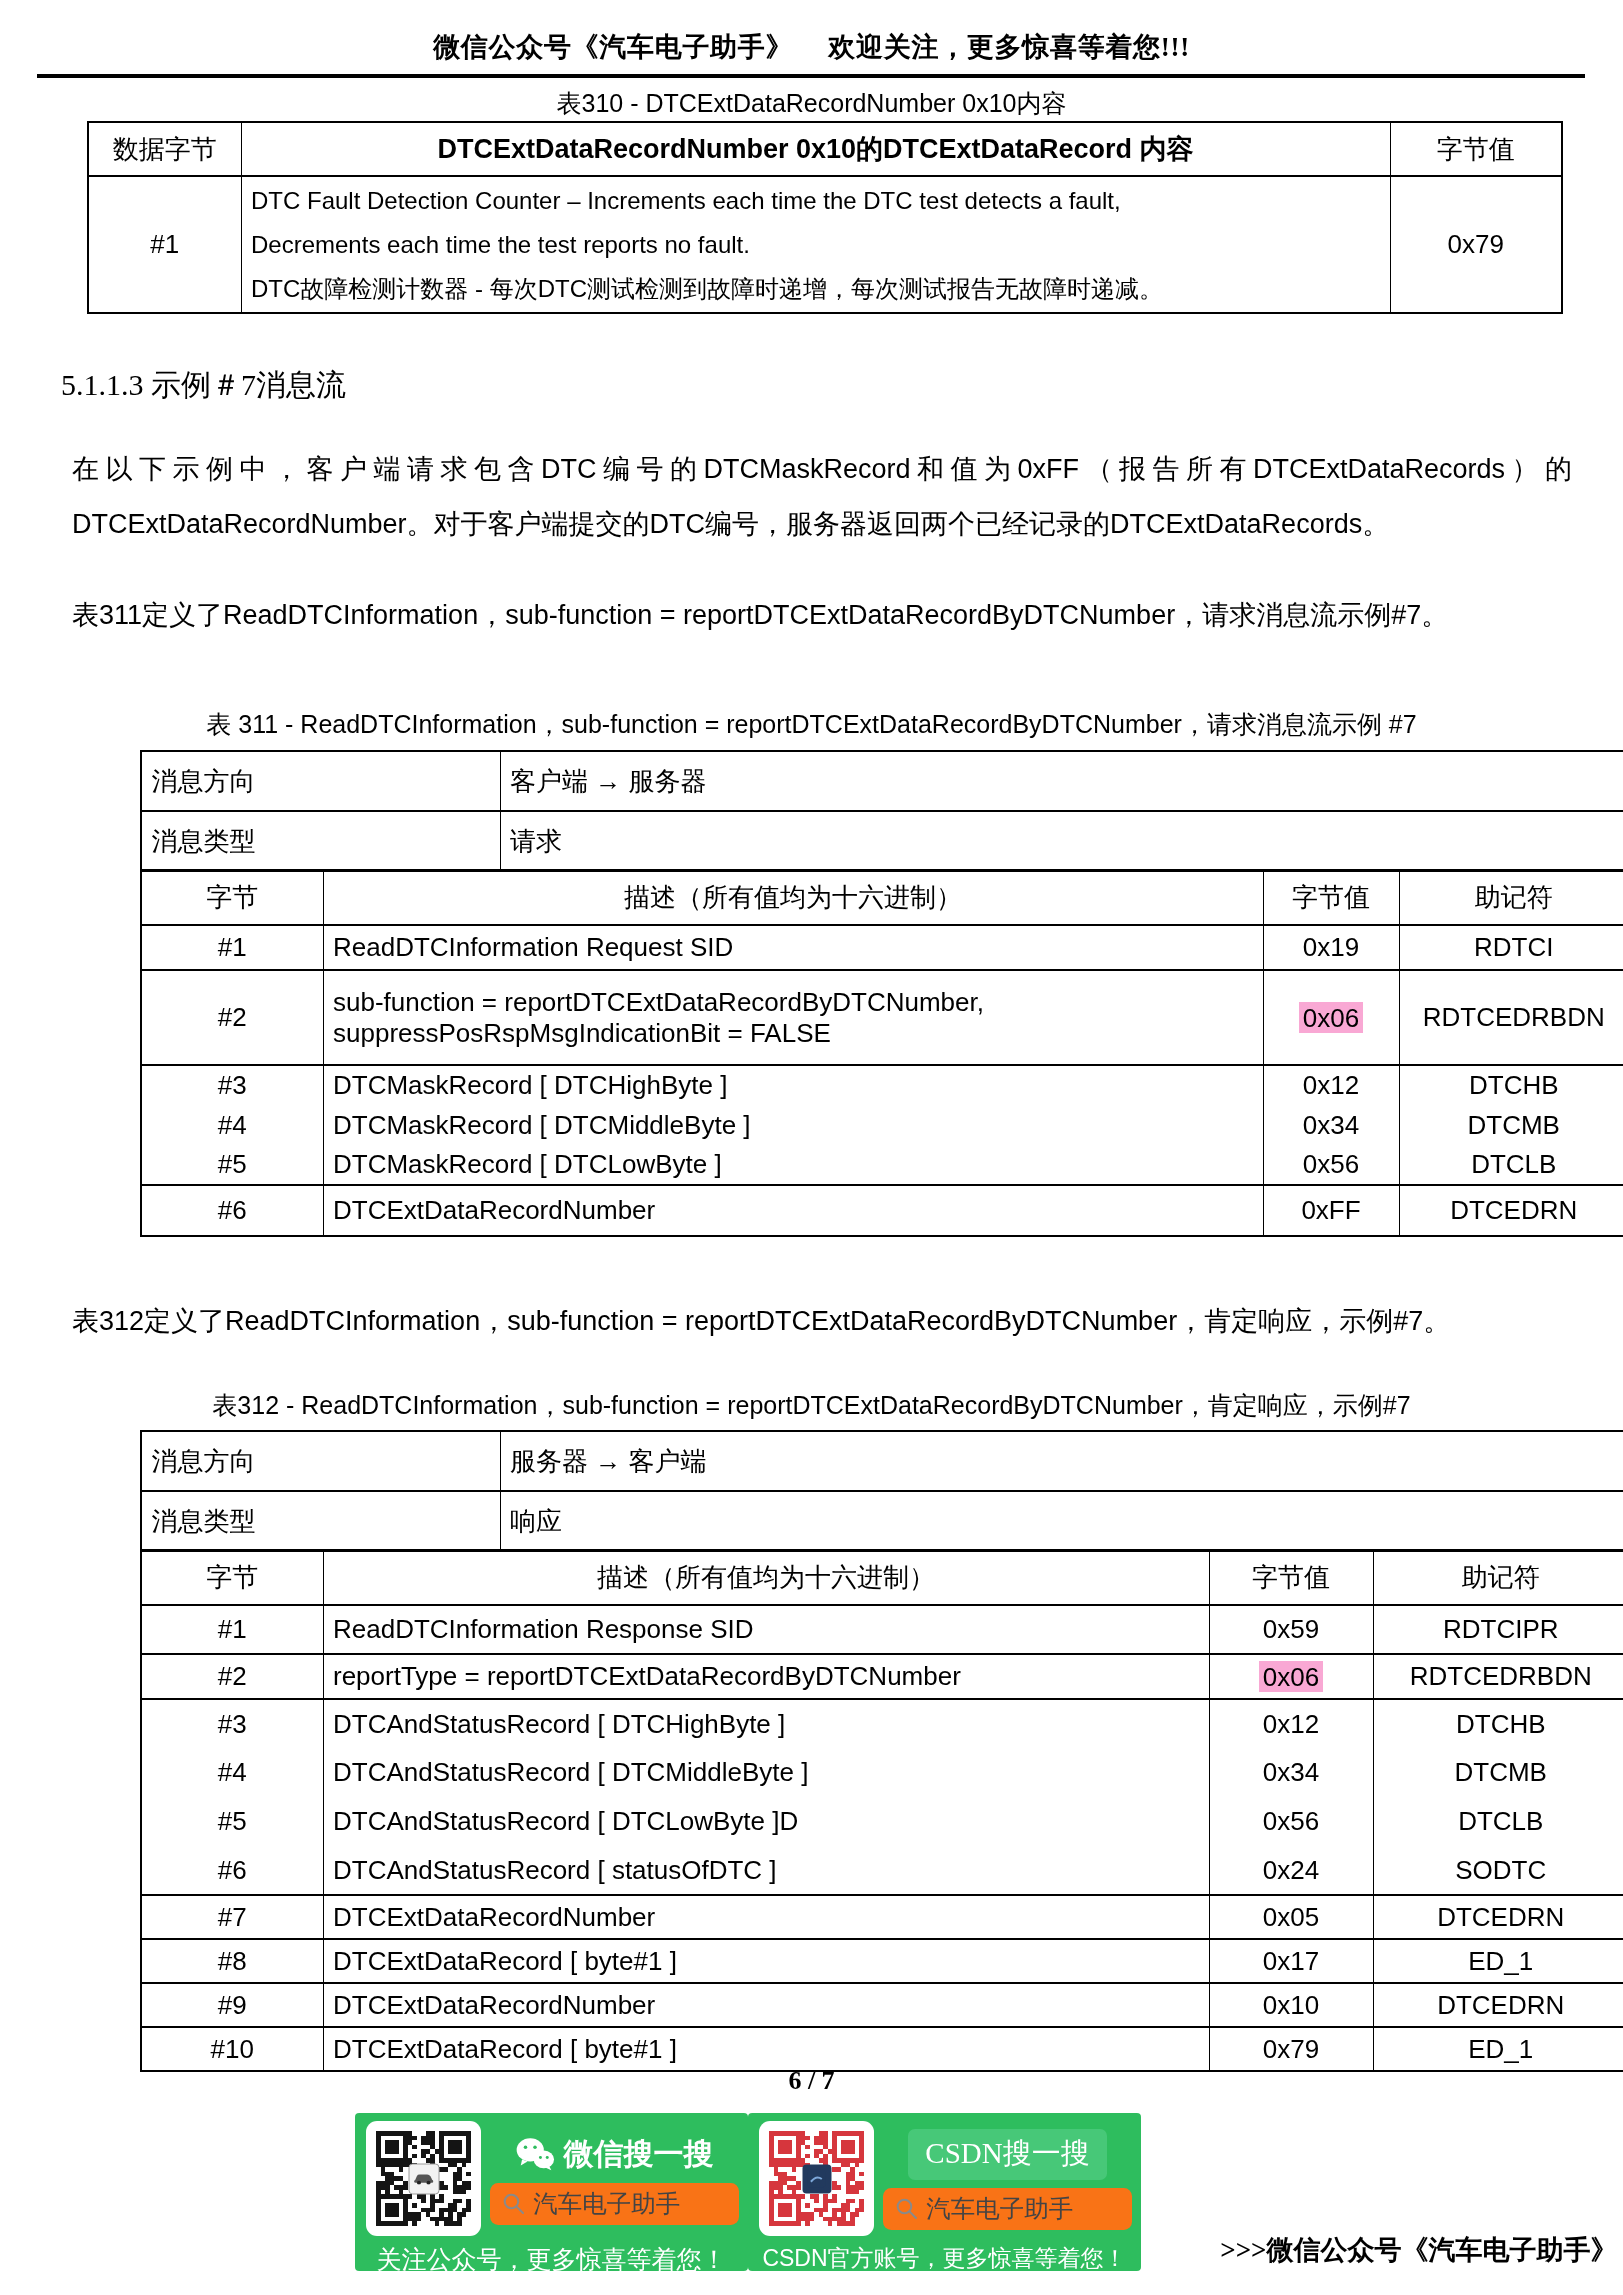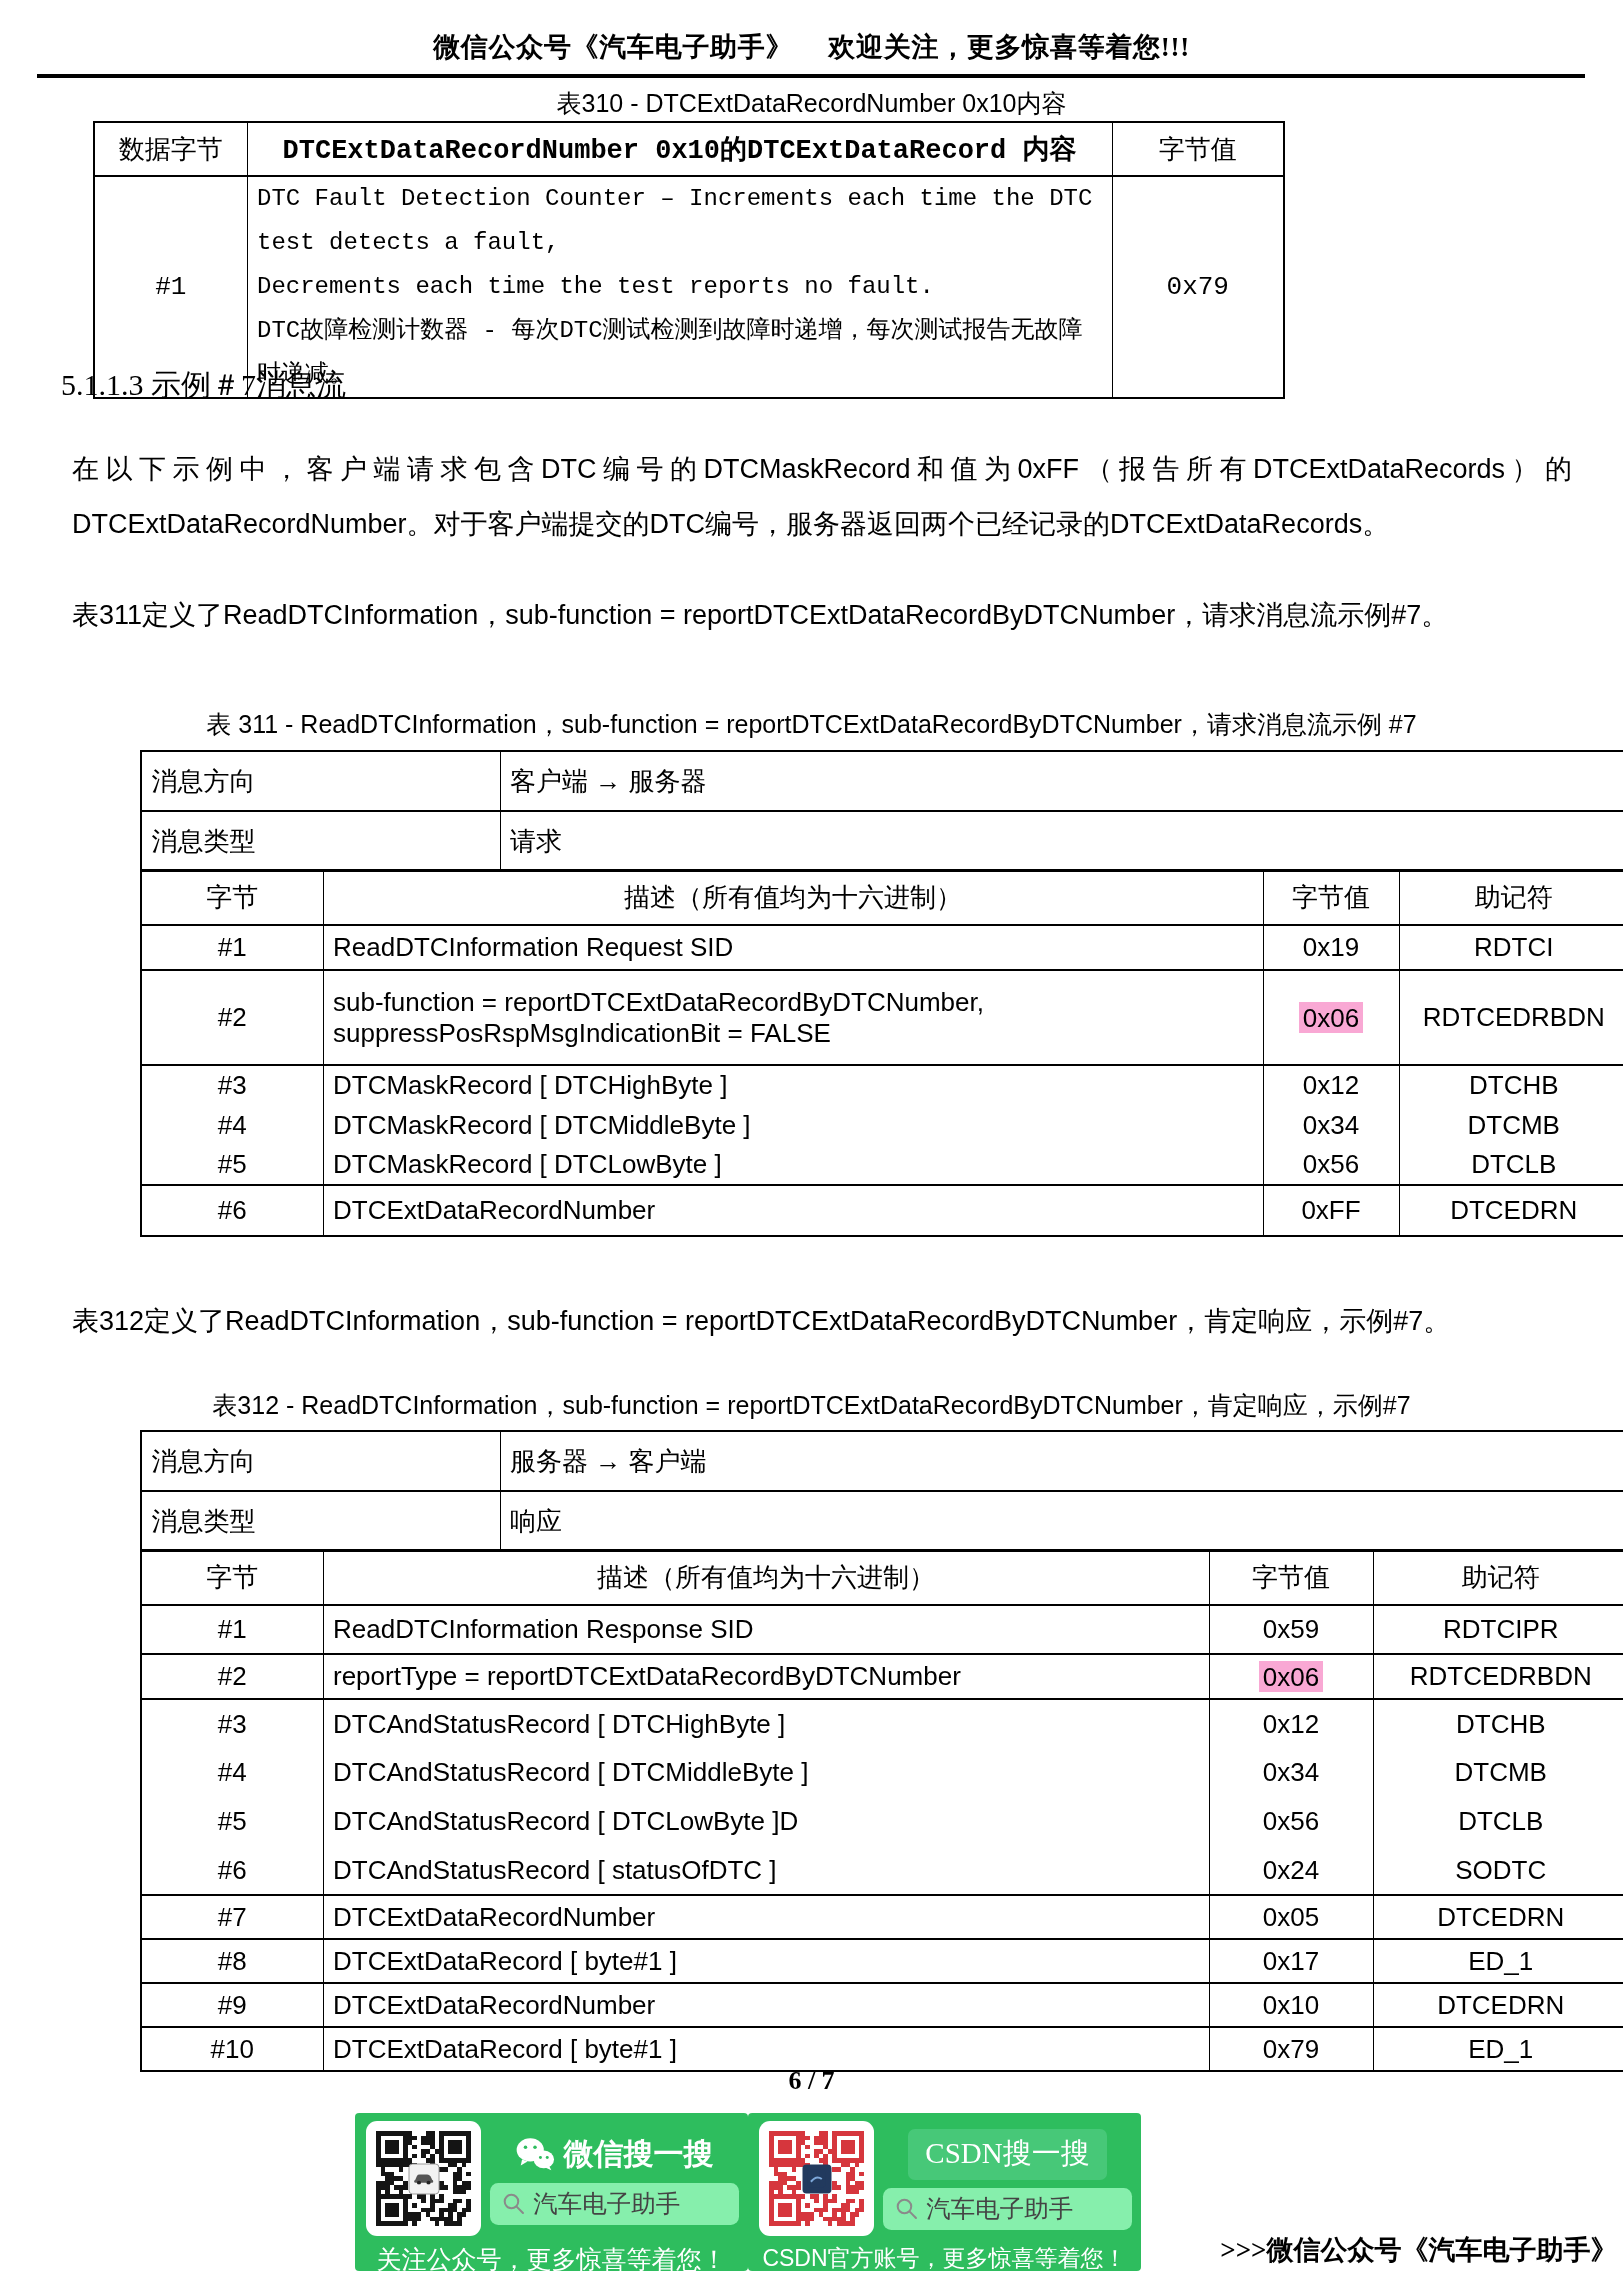--- a/index.html
+++ b/index.html
@@ -19,21 +19,21 @@
 
   
   table{border-collapse:collapse;table-layout:fixed;}
   td{border-left:1.4px solid #000;border-right:1.4px solid #000;border-top:2.7px solid #000;border-bottom:2.7px solid #000;
      padding:0 9.5px;font-size:26px;overflow:hidden;vertical-align:middle;}
   .c{text-align:center;padding:0 2.7px;}
   .pre{white-space:pre-line;}
   .hl{background:#f9a8d4;padding:0.7px 4.1px;text-align:right;}
 
   
-  .t310{top:121px;left:93px;width:1192px;border:2.7px solid #000;font-family:Liberation Mono, monospace;}
+  .t310{top:121px;left:87px;width:1476px;border:2.7px solid #000;}
   .t310 .hd td{height:52px;}
   .t310 .bd td{height:135px;}
   .t310 .content-hd{font-weight:bold;font-size:27px;text-align:center;}
   .t310 .desc{font-size:24px;line-height:44px;}
 
   
   .msg{width:1490px;}
   .msg table{width:100%;border:2.7px solid #000;}
   .msg .bytes{margin-top:-2.7px;}
   .g-first td{border-bottom:none;}
@@ -54,21 +54,21 @@
           display:flex;align-items:center;justify-content:center;}
   .qr{width:95px;height:95px;position:relative;}
   .qr-logo{position:absolute;left:50%;top:50%;transform:translate(-50%,-50%);width:29px;height:29px;border-radius:4.1px;
            display:flex;align-items:center;justify-content:center;}
   .wechat .qr-logo{background:#f2f2f2;border:1.4px solid #9a9a9a;}
   .csdn .qr-logo{background:#223a5e;}
   .card-right{flex:1;display:flex;flex-direction:column;align-items:center;gap:8.2px;padding-top:9.5px;}
   .brand-row{display:flex;align-items:center;gap:8.2px;font-weight:bold;font-size:30px;}
   .csdn-brand{background:#47c878;border-radius:6.8px;padding:5.5px 17.7px;font-size:29px;font-weight:normal;
               font-family:"Liberation Serif","DejaVu Serif",serif;}
-  .search-pill{background:#86efac;border-radius:8.2px;height:42px;width:225px;display:flex;align-items:center;gap:8.2px;
+  .search-pill{background:#f97316;border-radius:8.2px;height:42px;width:225px;display:flex;align-items:center;gap:8.2px;
                padding:0 12.3px;color:#444;font-size:24.5px;}
   .caption{text-align:center;font-size:25px;margin-top:6.8px;white-space:nowrap;}
   .csdn .caption{font-size:23px;}
   .side-note{top:2232px;right:5.5px;font-family:"Liberation Serif","DejaVu Serif",serif;font-weight:bold;font-size:27px;}
   .icon-svg{display:inline-flex;}
 </style>
 </head>
 <body>
 
 <div class="page">

